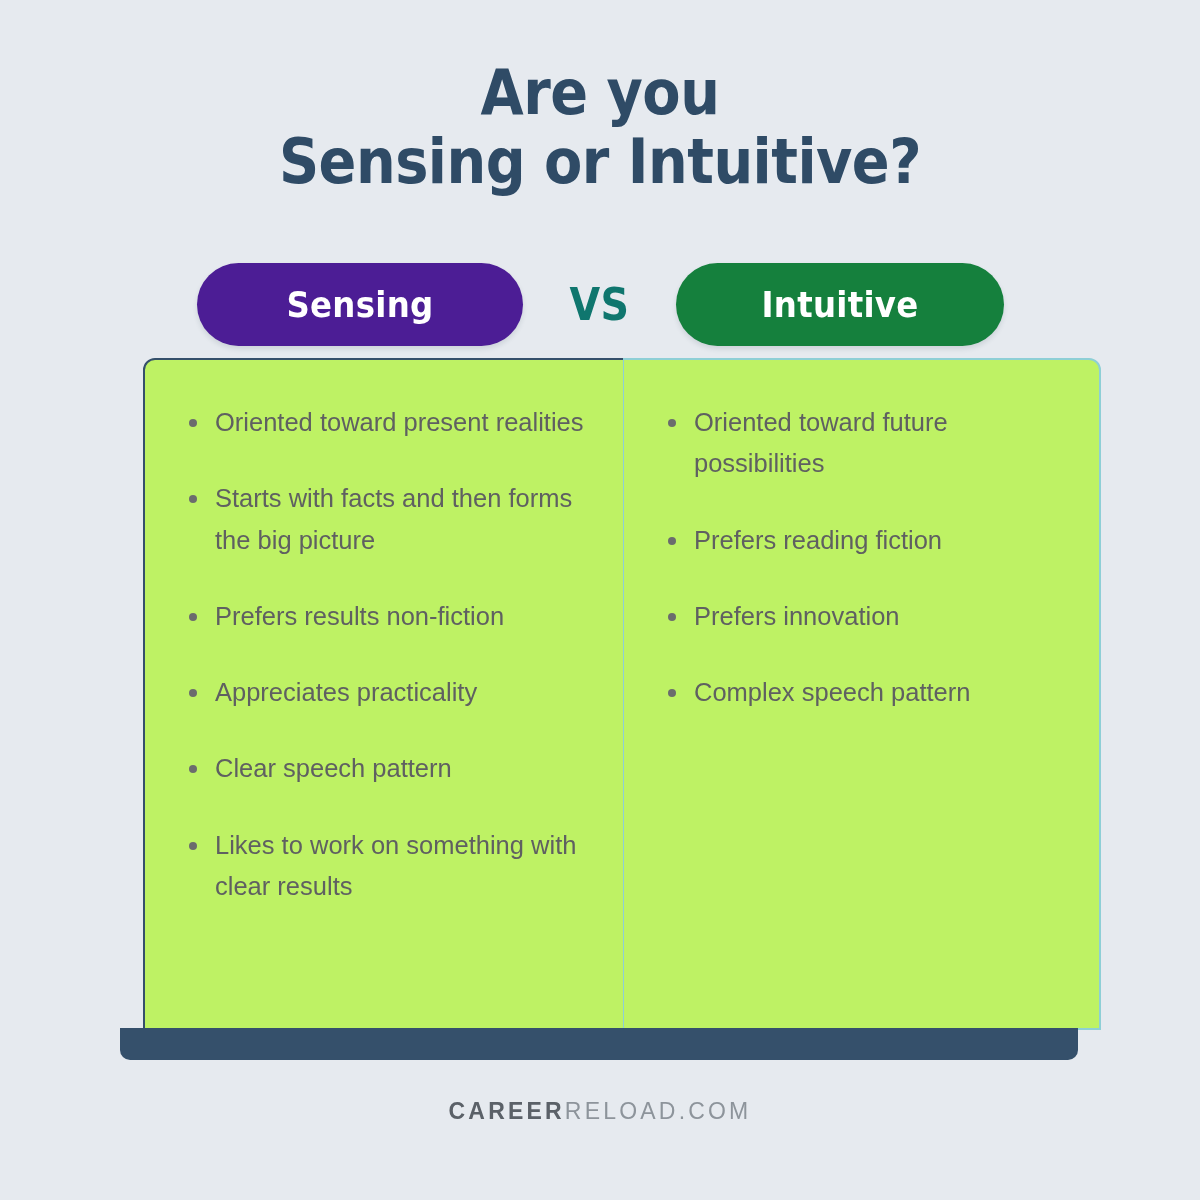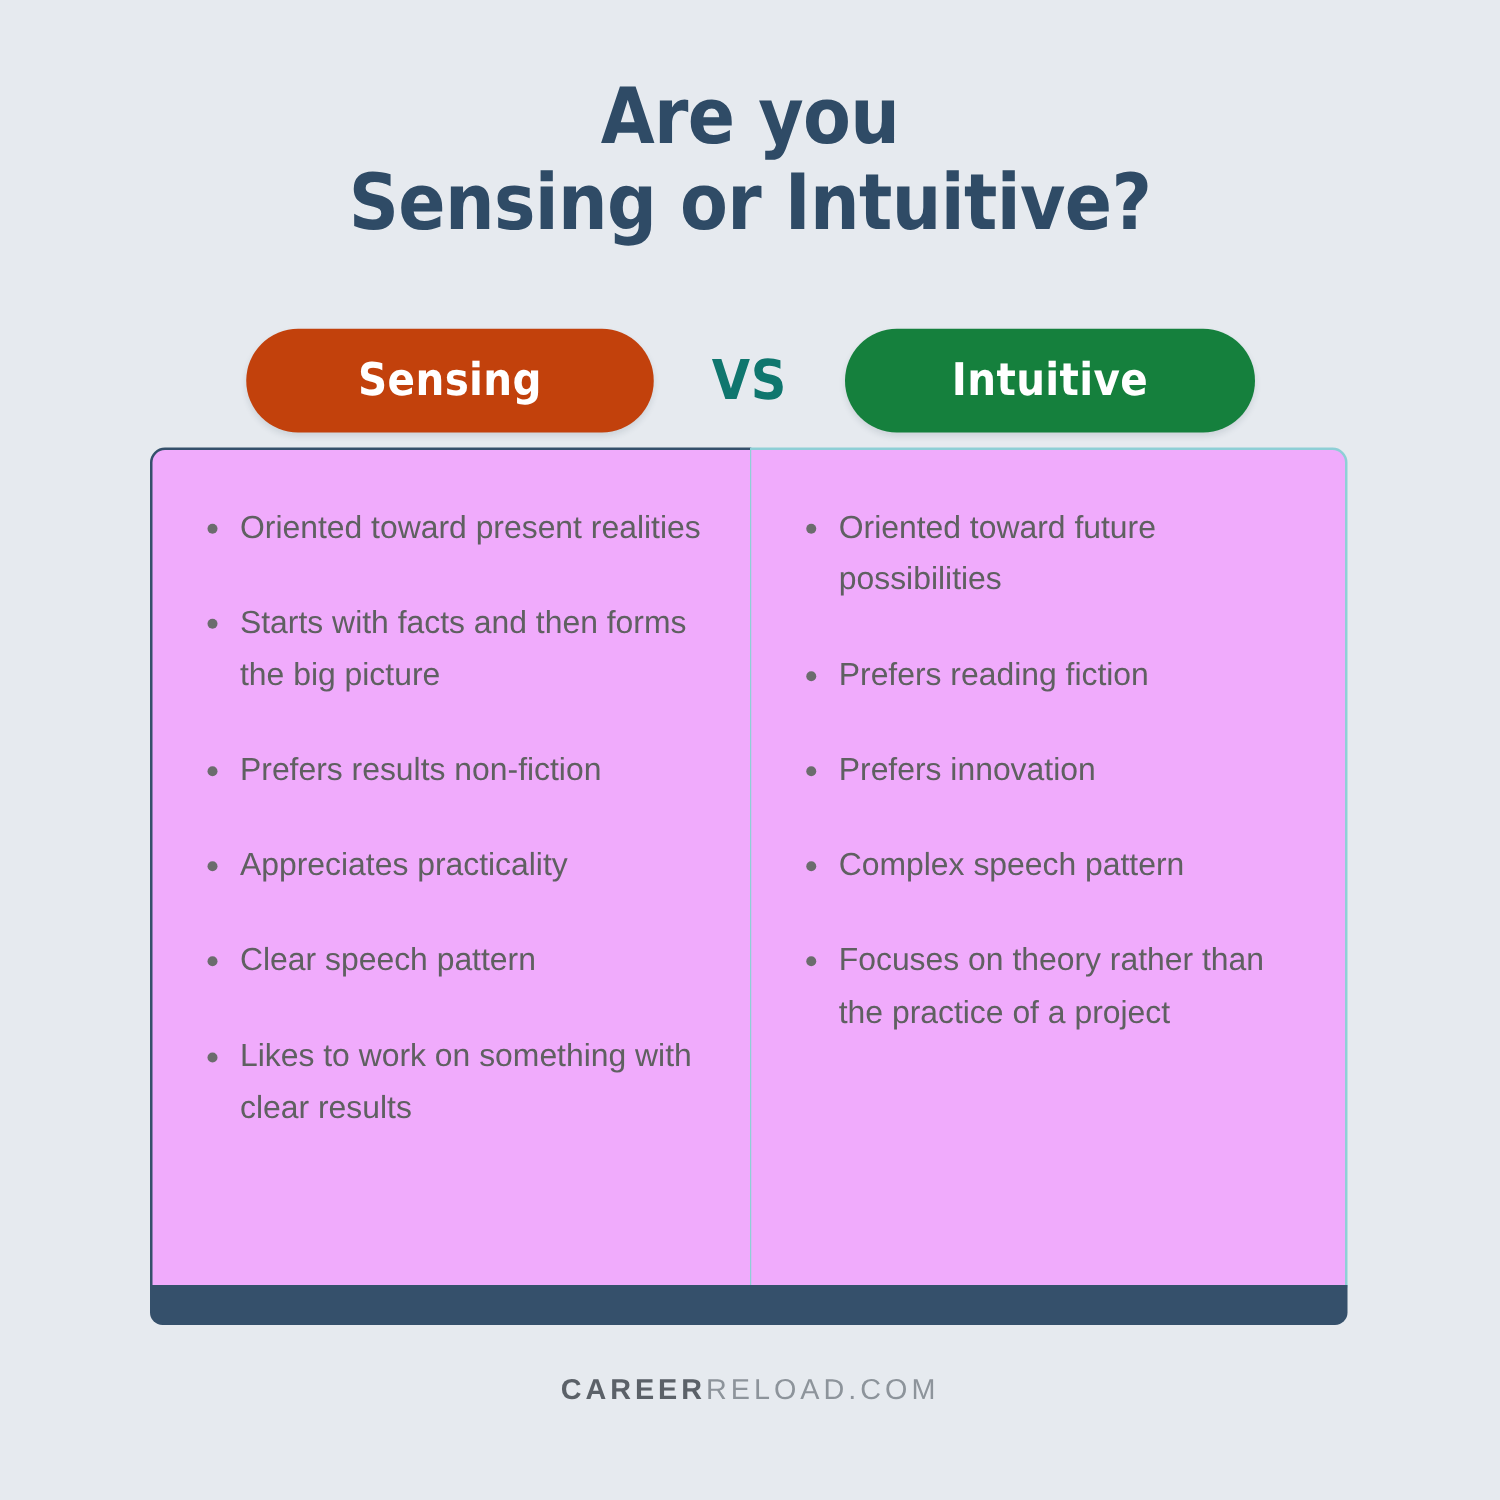--- a/index.html
+++ b/index.html
@@ -47,21 +47,21 @@
     color:#ffffff;
     font-family:"DejaVu Sans Condensed","Liberation Sans", sans-serif;
     font-weight:bold;
     font-size:36px;
     letter-spacing:0.3px;
     box-shadow:0 3px 5px rgba(40,60,80,0.13);
   }
   .pill-left {
     left:77px;
     width:326px;
-    background:#c2410c;
+    background:#4c1d95;
   }
   .pill-right {
     left:556px;
     width:328px;
     background:#15803d;
   }
   .vs {
     position:absolute;
     left:403px;
     width:153px;
@@ -79,22 +79,23 @@
   
   .panel {
     position:absolute;
     left:120px; top:358px;
     width:958px; height:702px;
   }
   .card {
     position:absolute;
     top:0;
     height:672px;
-    background:#f0abfc;
+    background:#bef264;
     padding:42px 26px 0 42px;
+    margin-left:23px;
   }
   .card-left {
     left:0;
     width:481px;
     border:2px solid #35506b;
     border-top-left-radius:12px;
     border-right:1px solid #35506b;
   }
   .card-right {
     left:480px;
@@ -181,21 +182,20 @@
         <li>Likes to work on something with clear results</li>
       </ul>
     </div>
 
     <div class="card card-right">
       <ul class="bullets">
         <li>Oriented toward future possibilities</li>
         <li>Prefers reading fiction</li>
         <li>Prefers innovation</li>
         <li>Complex speech pattern</li>
-        <li>Focuses on theory rather than the practice of a project</li>
       </ul>
     </div>
 
     <div class="footer-bar"></div>
   </div>
 
   <div class="brand">
     <span class="bold">CAREER</span><span class="light">RELOAD.COM</span>
   </div>
 

